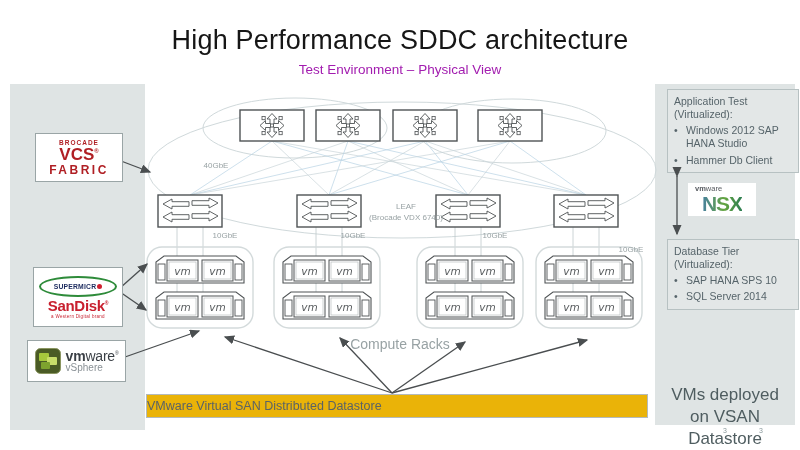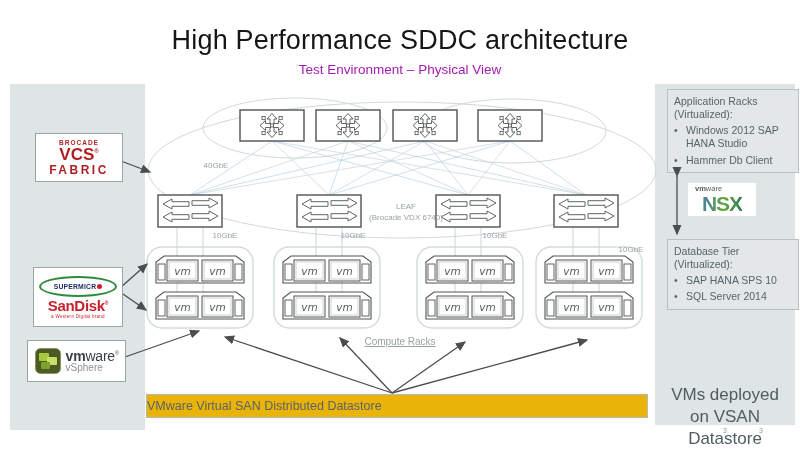--- a/index.html
+++ b/index.html
@@ -67,21 +67,21 @@
 
 <div class="slide">
 
   <div class="abs title">High Performance SDDC architecture</div>
   <div class="abs subtitle">Test Environment – Physical View</div>
 
   <div class="abs left-strip"></div>
   <div class="abs right-panel">
     <div class="rp-box rp-app">
       <div class="rp-head">
-        <span>Application Racks</span><br>
+        <span>Application Test</span><br>
         <span>(Virtualized):</span>
       </div>
       <ul class="rp-ul">
         <li>
             <span class="dot">•</span>
             <span>Windows 2012 SAP HANA Studio</span>
           </li>
         <li>
             <span class="dot">•</span>
             <span>Hammer Db Client</span>
@@ -358,21 +358,21 @@
   </div>
 
   <div class="abs dlabel" style="left:196px;top:161px;width:40px;">40GbE</div>
   <div class="abs dlabel" style="left:365px;top:202px;width:82px;">
     <span>LEAF</span><br><span>(Brocade VDX 6740)</span>
   </div>
   <div class="abs dlabel" style="left:205px;top:231px;width:40px;">10GbE</div>
   <div class="abs dlabel" style="left:333px;top:231px;width:40px;">10GbE</div>
   <div class="abs dlabel" style="left:475px;top:231px;width:40px;">10GbE</div>
   <div class="abs dlabel" style="left:611px;top:245px;width:40px;">10GbE</div>
-  <div class="abs dlabel" style="left:340px;top:335px;width:120px;font-size:10px;text-decoration:underline;">Compute Racks</div>
+  <div class="abs dlabel" style="left:340px;top:335px;width:120px;font-size:14px;">Compute Racks</div>
 
   <div class="abs ds-bar">
     <span>VMware Virtual SAN Distributed Datastore</span>
   </div>
 
   <div class="abs page-mark" style="left:723px;top:427px;">3</div>
   <div class="abs page-mark" style="left:759px;top:427px;">3</div>
 
 </div>
 

